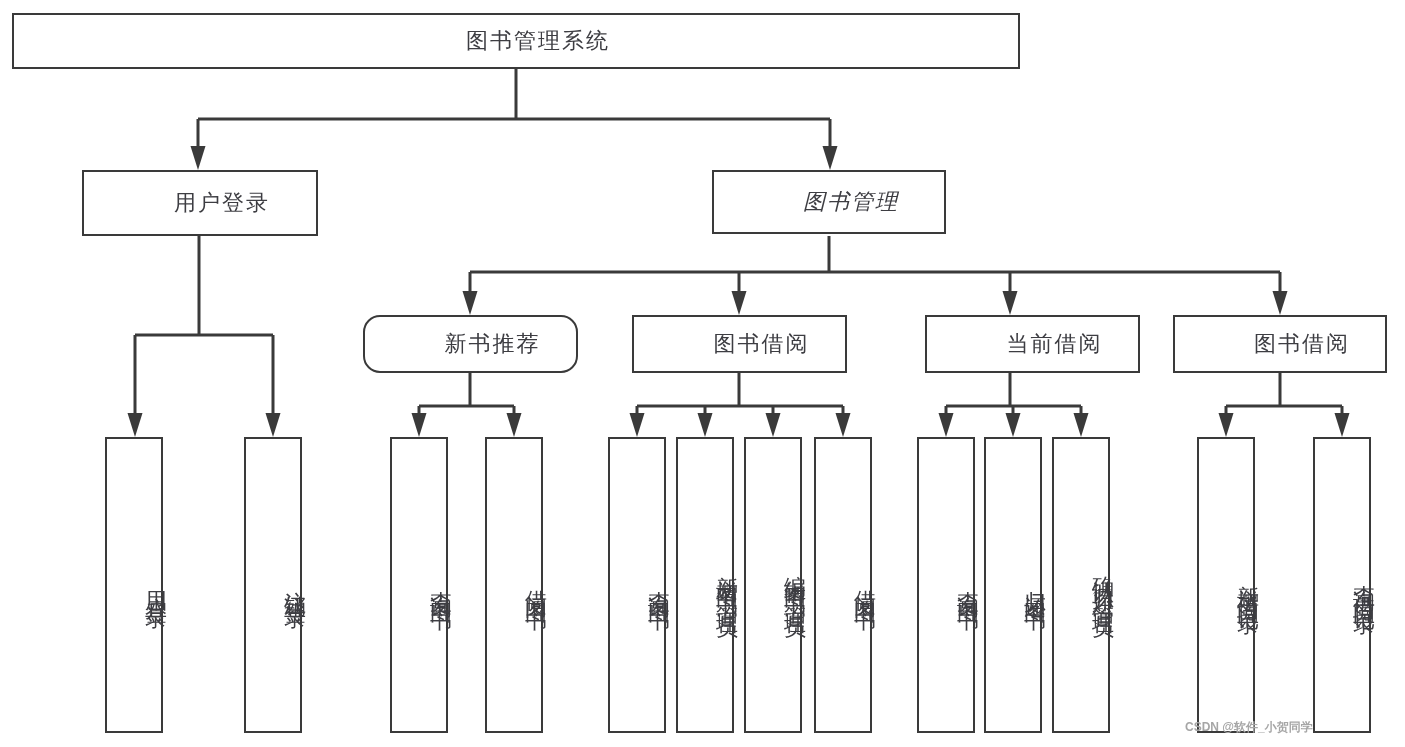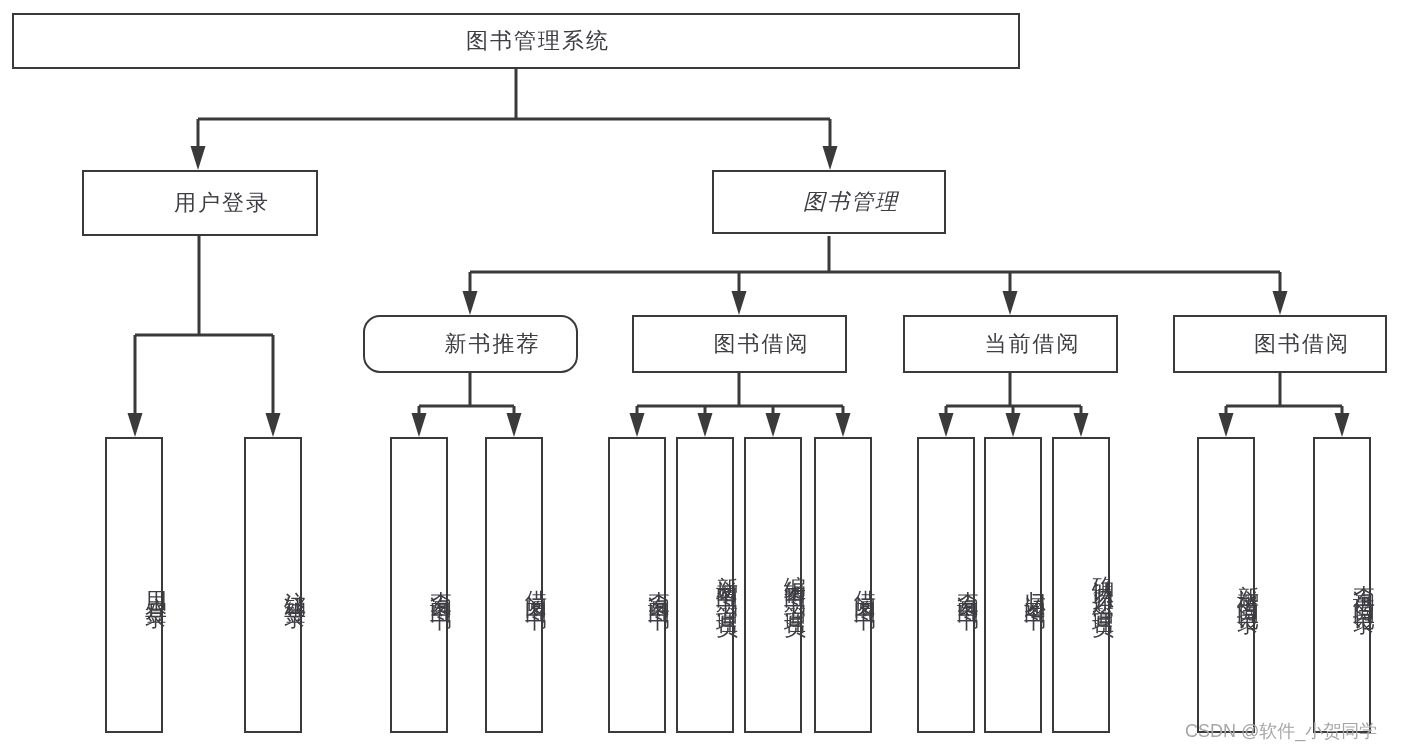--- a/index.html
+++ b/index.html
@@ -39,21 +39,21 @@
     letter-spacing: 2px;
     color: var(--text);
     white-space: nowrap;
   }
   .root-box    { left: 12px;  top: 13px;  width: 1008px; height: 56px; }
   .l2-1        { left: 82px;  top: 170px; width: 236px;  height: 66px; }
   .l2-2        { left: 712px; top: 170px; width: 234px;  height: 64px; font-style: italic; }
   .l3          { top: 315px; height: 58px; }
   .l3-1 { left: 363px;  width: 215px; border-radius: 17px; }
   .l3-2 { left: 632px;  width: 215px; }
-  .l3-3 { left: 903px;  width: 215px; }
+  .l3-3 { left: 925px;  width: 215px; }
   .l3-4 { left: 1173px; width: 214px; }
   .vbox {
     top: 437px;
     width: 58px;
     height: 296px;
   }
   .vbox .vlabel {
     writing-mode: vertical-lr;
     text-orientation: mixed;
     font-size: 22px;
@@ -73,23 +73,24 @@
   .v9  { left: 917px; }
   .v10 { left: 984px; }
   .v11 { left: 1052px; }
   .v12 { left: 1197px; }
   .v13 { left: 1313px; }
   .watermark {
     position: absolute;
     left: 1185px;
     top: 719px;
     z-index: 3;
-    font-size: 18px;
+    font-size: 12px;
     color: var(--watermark);
     white-space: nowrap;
+    font-weight: bold;
   }
   svg .stem { stroke: var(--line); stroke-width: 3; fill: none; }
   svg .head { fill: var(--line); stroke: none; }
 </style>
 </head>
 <body>
 
 <div class="canvas">
 
   <svg class="connectors" viewBox="0 0 1405 747" xmlns="http://www.w3.org/2000/svg" aria-hidden="true">

